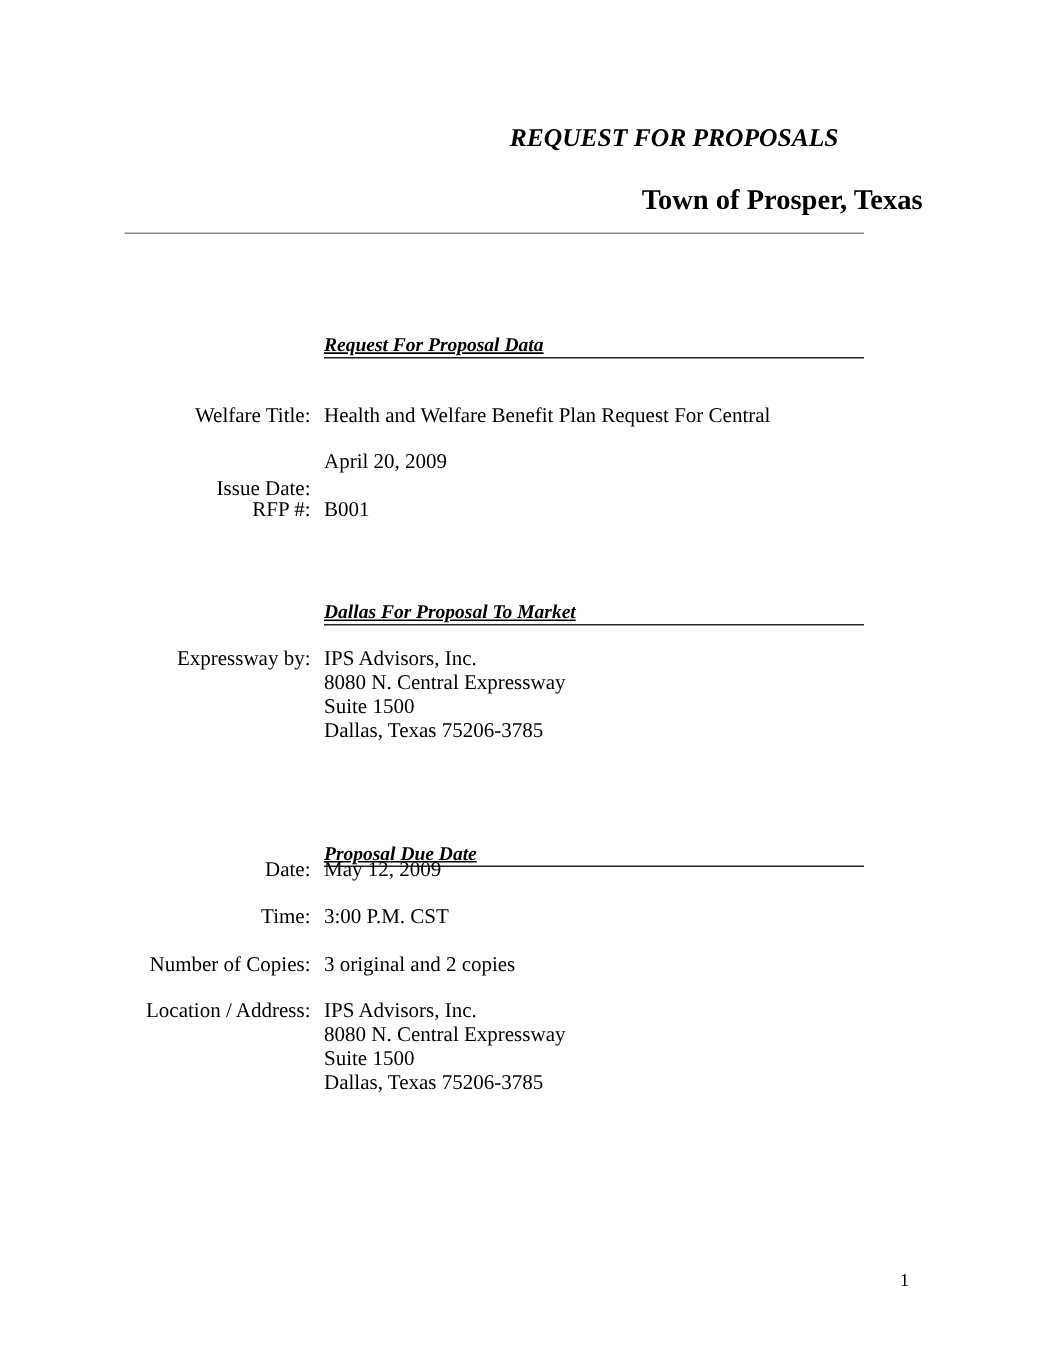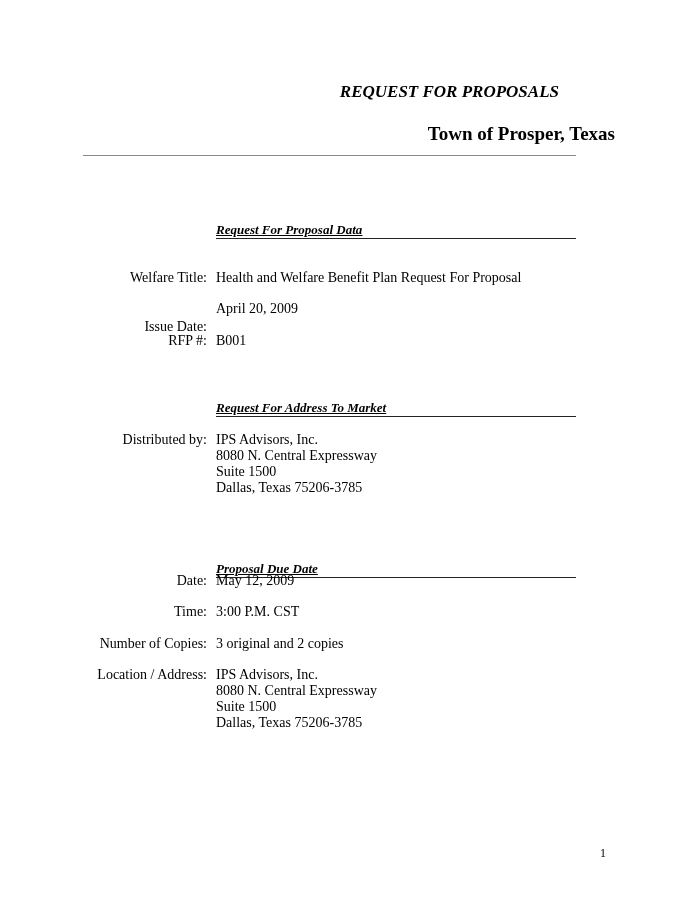--- a/index.html
+++ b/index.html
@@ -44,33 +44,33 @@
 
 <div class="abs doc-title">REQUEST FOR PROPOSALS</div>
 <div class="abs doc-subtitle">Town of Prosper, Texas</div>
 <div class="abs header-rule"></div>
 
 <div class="abs section-heading" style="top:222px;text-decoration:underline;">
   <span>Request For Proposal Data</span>
 </div>
 
 <div class="abs label" style="top:270px;">Welfare Title:</div>
-<div class="abs value" style="top:270px;">Health and Welfare Benefit Plan Request For Proposal</div>
+<div class="abs value" style="top:270px;">Health and Welfare Benefit Plan Request For Central</div>
 
 <div class="abs label" style="top:319px;">Issue Date:</div>
 <div class="abs value" style="top:301px;">April 20, 2009</div>
 
 <div class="abs label" style="top:333px;">RFP #:</div>
 <div class="abs value" style="top:333px;">B001</div>
 
 <div class="abs section-heading" style="top:400px;">
-  <span>Request For Address To Market</span>
+  <span>Dallas For Proposal To Market</span>
 </div>
 
-<div class="abs label" style="top:432px;">Distributed by:</div>
+<div class="abs label" style="top:432px;">Expressway by:</div>
 <div class="abs value" style="top:432px;">
   <div>IPS Advisors, Inc.</div>
   <div>8080 N. Central Expressway</div>
   <div>Suite 1500</div>
   <div>Dallas, Texas 75206-3785</div>
 </div>
 
 <div class="abs section-heading" style="top:561px;">
   <span>Proposal Due Date</span>
 </div>

